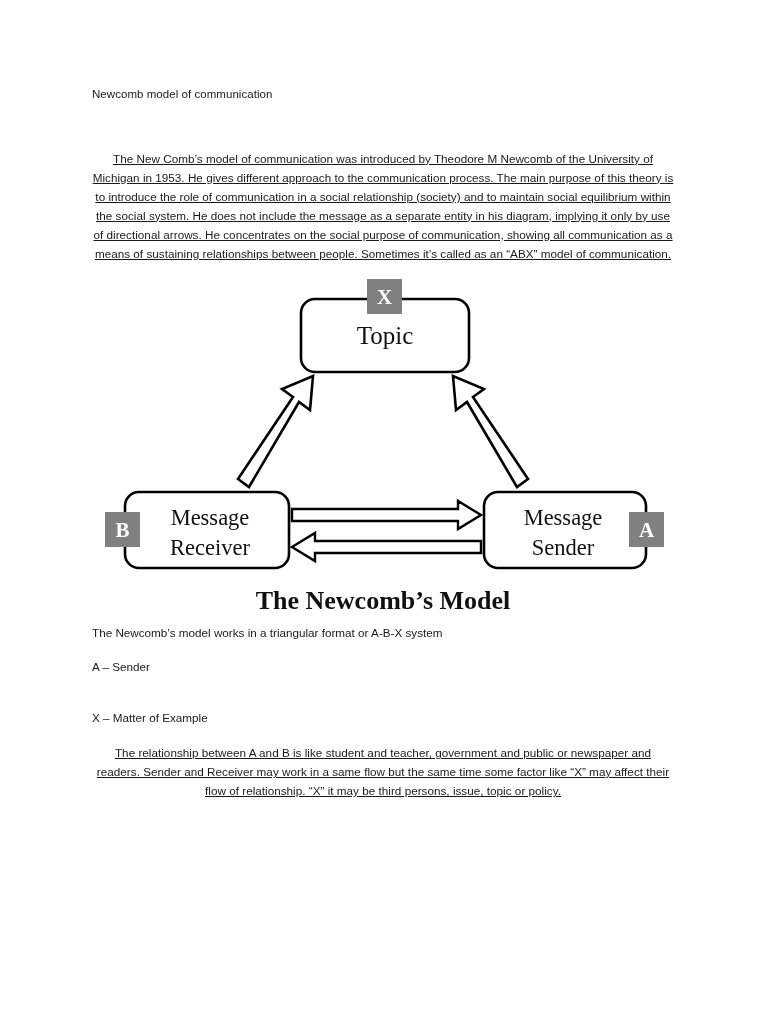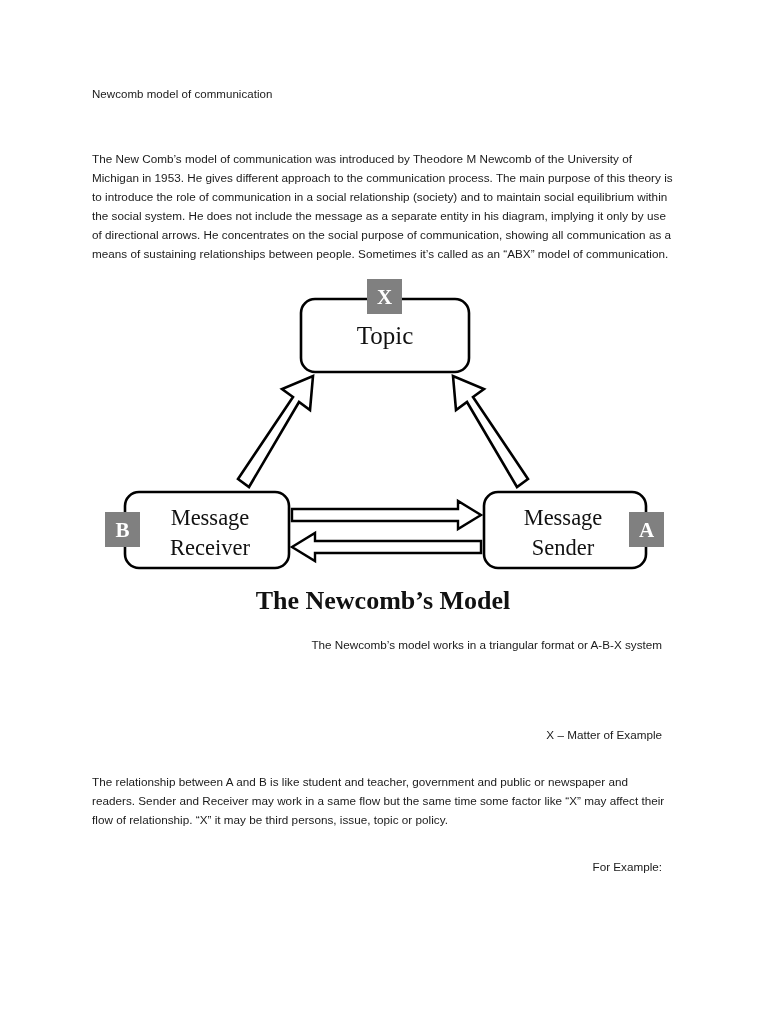--- a/index.html
+++ b/index.html
@@ -34,30 +34,30 @@
     color: #1a1a1a;
     margin: 0;
     letter-spacing: 0.05px;
   }
   .spacer-after-title { height: 46px; }
   p.body-text {
     font-size: 11.7px;
     line-height: 1.62;
     color: #1a1a1a;
     margin: 0 0 0 0;
-    text-align: left;
+    text-align: center;
     letter-spacing: 0.02px;
+    text-decoration: underline;
   }
   .small-gap { height: 16px; }
   .list-line {
     font-size: 11.7px;
     line-height: 1.62;
     color: #1a1a1a;
-    margin: 12px;
-    text-align: right;
+    margin: 0;
   }
 
   
   .diagram-wrap {
     position: relative;
     width: 582px;
     height: 360px;
     margin: 0;
   }
   .diagram-svg { display: block; }
@@ -142,26 +142,26 @@
 
         <polygon class="arrow-thin" points="389,277 223,277 223,269 200,283 223,297 223,289 389,289"></polygon>
 
         <text class="diagram-caption" x="291" y="345">The Newcomb’s Model</text>
       </svg>
     </div>
 
     <p class="list-line">The Newcomb’s model works in a triangular format or A-B-X system</p>
     <div class="small-gap"></div>
 
+    <p class="list-line">A – Sender</p>
     <div class="small-gap"></div>
 
     <div class="small-gap"></div>
 
     <p class="list-line">X – Matter of Example</p>
     <div class="small-gap"></div>
 
     <p class="body-text">The relationship between A and B is like student and teacher, government and public or newspaper and readers. Sender and Receiver may work in a same flow but the same time some factor like “X” may affect their flow of relationship.  “X” it may be third persons, issue, topic or policy.</p>
     <div class="small-gap"></div>
 
-    <p class="list-line">For Example:</p>
 
   </div>
 </div>
 
 </body></html>

